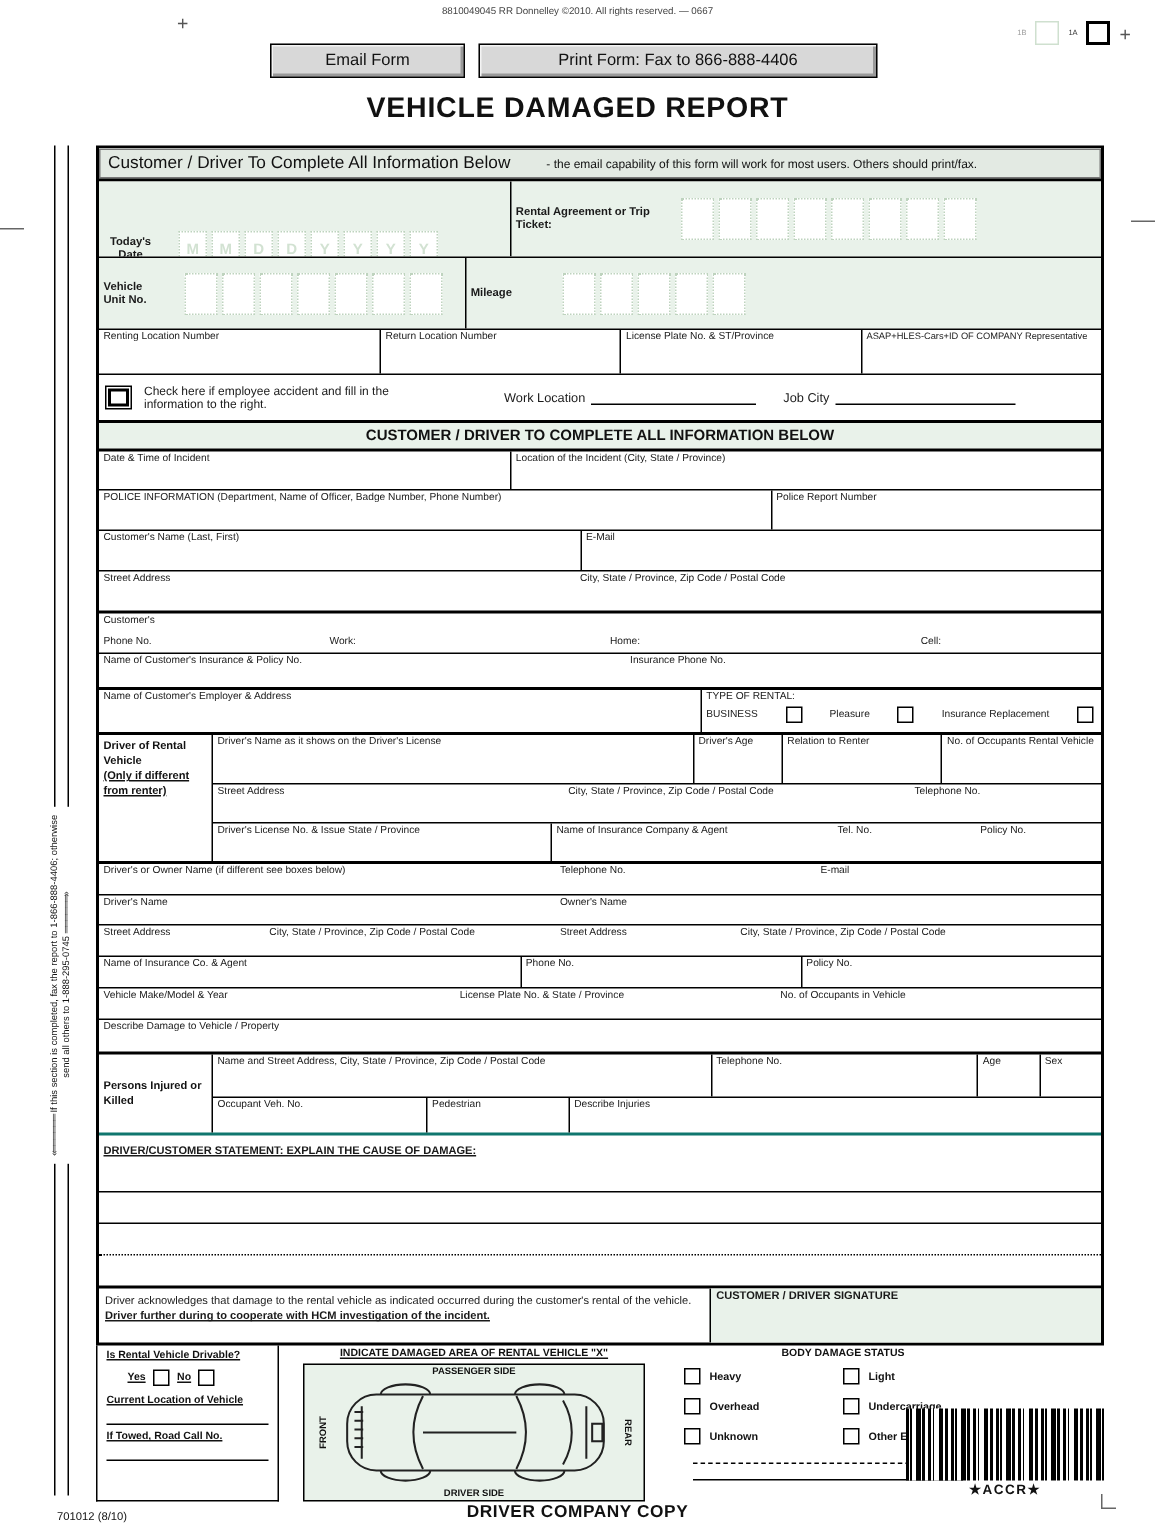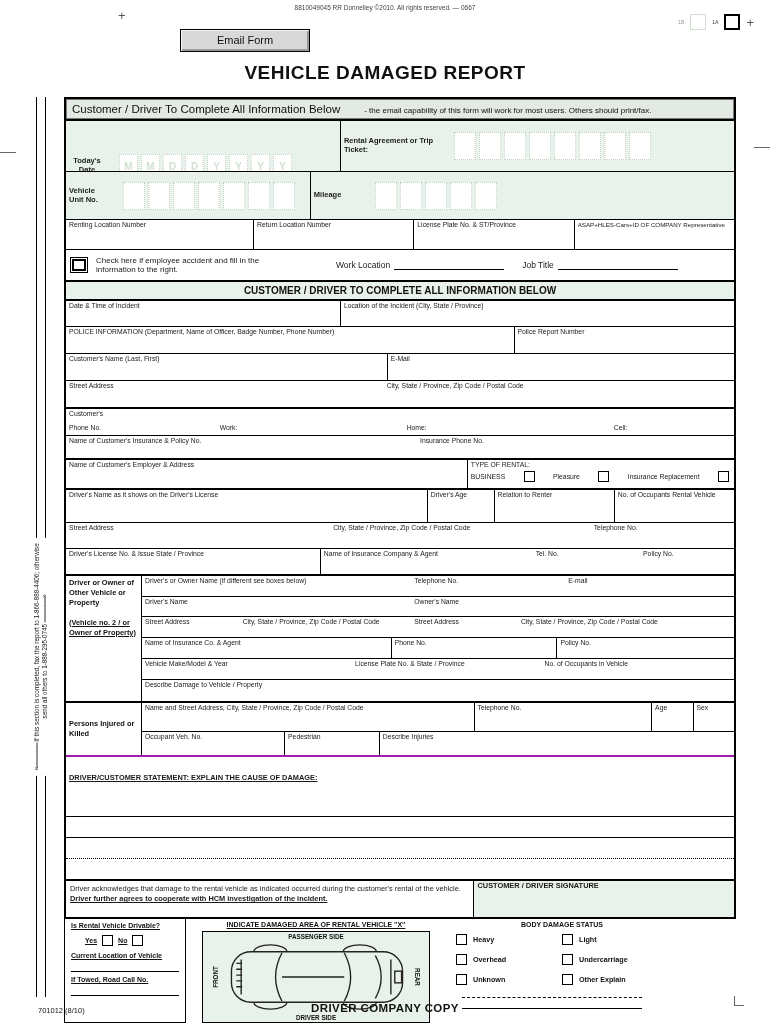--- a/index.html
+++ b/index.html
@@ -44,21 +44,21 @@
   .cb3d{width:18px;height:16px;border:1px solid #000;padding:1px;box-sizing:border-box;}
   .cb3d>div{width:100%;height:100%;border:2px solid #000;box-sizing:border-box;background:#fff;}
   .wl{display:inline-block;border-bottom:1.2px solid #000;height:9px;}
   
   .sec{display:flex;border-top:2px solid #000;}
   .side{width:76px;box-sizing:border-box;padding:2px 3px;font-size:7.4px;font-weight:bold;border-right:1px solid #000;line-height:1.35;}
   .secrows{flex:1;display:flex;flex-direction:column;}
   .sr{display:flex;position:relative;border-top:1px solid #000;box-sizing:border-box;}
   .sr.first{border-top:none;}
   .cbanner{background:#e9f2ea;border-top:2px solid #000;text-align:center;font-weight:bold;font-size:10px;padding:3px 0;}
-  .sttitle{border-top:2px solid #a21caf;padding:17px 3px;}
+  .sttitle{border-top:2px solid #0f766e;padding:6px 3px;}
   .stline{border-top:1px solid #000;}
   .stline.dot{border-top-style:dotted;}
   
   .bottom{position:relative;height:112px;}
   .drvbox{position:absolute;left:0;top:0;width:122px;height:104px;border:1.5px solid #000;border-top:none;box-sizing:border-box;padding:3px 6px;}
   .dl{font-size:7px;font-weight:bold;text-decoration:underline;}
   .yn{display:flex;align-items:center;gap:5px;margin:6px 0 6px 14px;}
   .wline2{border-bottom:1.5px solid #000;height:12px;margin-bottom:4px;}
   .cararea{position:absolute;left:138px;top:2px;width:228px;text-align:center;}
   .cartitle{font-size:7px;font-weight:bold;text-decoration:underline;}
@@ -90,20 +90,21 @@
 <div class="regmarks">
   <span>1B</span>
   <span class="sq light"></span>
   <span style="color:#333;">1A</span>
   <span class="sq dark"></span>
   <span class="plus">+</span>
 </div>
 
 <div class="btnrow">
   <div class="btn email">Email Form</div>
+  <div class="btn print">Print Form: Fax to 866-888-4406</div>
 </div>
 
 <div class="title">VEHICLE DAMAGED REPORT</div>
 
 <div class="strip"></div>
 <div class="sidetext">
   <span class="arr">«═ ═ ═ ═ ═ ═</span>
   <span>If this section is completed, fax the report to 1-866-888-4406; otherwise send all others to 1-888-295-0745</span>
   <span class="arr">═ ═ ═ ═ ═ ═»</span>
 </div>
@@ -201,21 +202,21 @@
         </div>
   </div>
 
   <div class="r flexmid" style="height:31px;padding:2px 4px;">
     <div class="cb3d">
           <div></div>
         </div>
     <span class="lbl" style="width:180px;margin-left:8px;font-size:8px;">Check here if employee accident and fill in the information to the right.</span>
     <span class="lbl" style="font-size:8.5px;margin-left:60px;">Work Location</span>
     <span class="wl" style="width:110px;margin-left:4px;"></span>
-    <span class="lbl" style="font-size:8.5px;margin-left:18px;">Job Title</span>
+    <span class="lbl" style="font-size:8.5px;margin-left:18px;">Job City</span>
     <span class="wl" style="width:120px;margin-left:4px;"></span>
   </div>
 
   <div class="cbanner">CUSTOMER / DRIVER TO COMPLETE ALL INFORMATION BELOW</div>
 
   <div class="r thick" style="height:27px;">
     <div class="c" style="width:41%;">
           <span class="lbl">Date &amp; Time of Incident</span>
         </div>
     <div class="c" style="width:59%;">
@@ -276,20 +277,24 @@
         <span class="cb"></span>
         <span class="lbl">Pleasure</span>
         <span class="cb"></span>
         <span class="lbl">Insurance Replacement</span>
         <span class="cb"></span>
       </div>
     </div>
   </div>
 
   <div class="sec">
+    <div class="side">
+      <span>Driver of Rental Vehicle</span><br>
+      <span class="u">(Only if different from renter)</span>
+    </div>
     <div class="secrows">
       <div class="sr first" style="height:32px;">
         <div class="c" style="width:54%;">
               <span class="lbl">Driver's Name as it shows on the Driver's License</span>
             </div>
         <div class="c" style="width:10%;">
               <span class="lbl">Driver's Age</span>
             </div>
         <div class="c" style="width:18%;">
               <span class="lbl">Relation to Renter</span>
@@ -312,24 +317,20 @@
         <div class="c" style="width:62%;">
           <span class="lbl">Name of Insurance Company &amp; Agent</span>
           <span class="lbl abs" style="left:52%;">Tel. No.</span>
           <span class="lbl abs" style="left:78%;">Policy No.</span>
         </div>
       </div>
     </div>
   </div>
 
   <div class="sec">
-    <div class="side">
-      <span>Driver or Owner of Other Vehicle or Property</span><br><br>
-      <span class="u">(Vehicle no. 2 / or Owner of Property)</span>
-    </div>
     <div class="secrows">
       <div class="sr first" style="height:20px;">
         <div class="c" style="width:100%;">
           <span class="lbl">Driver's or Owner Name (if different see boxes below)</span>
           <span class="lbl abs" style="left:46%;">Telephone No.</span>
           <span class="lbl abs" style="left:72%;">E-mail</span>
         </div>
       </div>
       <div class="sr" style="height:20px;">
         <div class="c" style="width:100%;">
@@ -410,21 +411,21 @@
   </div>
   <div style="height:16px;"></div>
   <div class="stline" style="height:20px;"></div>
   <div class="stline" style="height:20px;"></div>
   <div class="stline dot" style="height:20px;"></div>
 
   <div class="r thick" style="height:38px;">
     <div class="c" style="width:61%;padding:3px 4px;">
       <span class="lbl" style="font-size:7.4px;line-height:1.45;">
         <span>Driver acknowledges that damage to the rental vehicle as indicated occurred during the customer's rental of the vehicle.</span>
-        <span class="b u">Driver further agrees to cooperate with HCM investigation of the incident.</span>
+        <span class="b u">Driver further during to cooperate with HCM investigation of the incident.</span>
       </span>
     </div>
     <div class="c green" style="width:39%;">
       <span class="lbl b" style="font-size:7.4px;">CUSTOMER / DRIVER SIGNATURE</span>
     </div>
   </div>
 
 </div>
 
 <div class="bottom">
@@ -495,19 +496,23 @@
           </div>
       <div class="dmgitem">
             <span class="cb"></span>
             <span>Other Explain</span>
           </div>
     </div>
     <div class="dline" style="width:180px;margin-left:6px;"></div>
     <div class="dline solid" style="width:180px;margin-left:6px;"></div>
   </div>
 
+  <div class="bcwrap">
+    <div class="barcode"></div>
+    <div class="bclabel">★ACCR★</div>
+  </div>
 
 </div>
 </div>
 
 <div class="formnum">701012 (8/10)</div>
 <div class="copylabel">DRIVER COMPANY COPY</div>
 <div class="cornermark"></div>
 
 </body></html>

